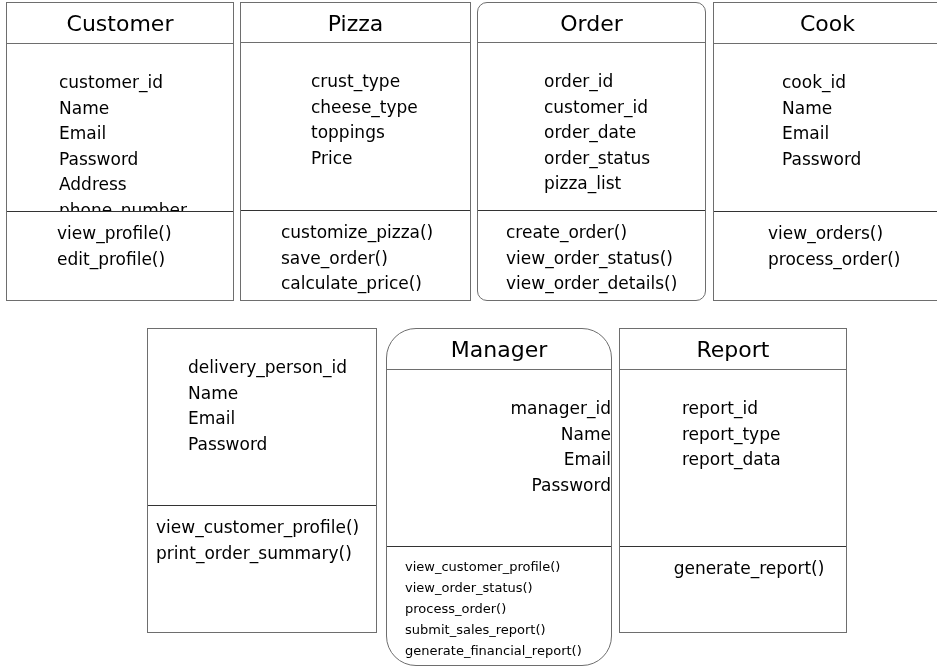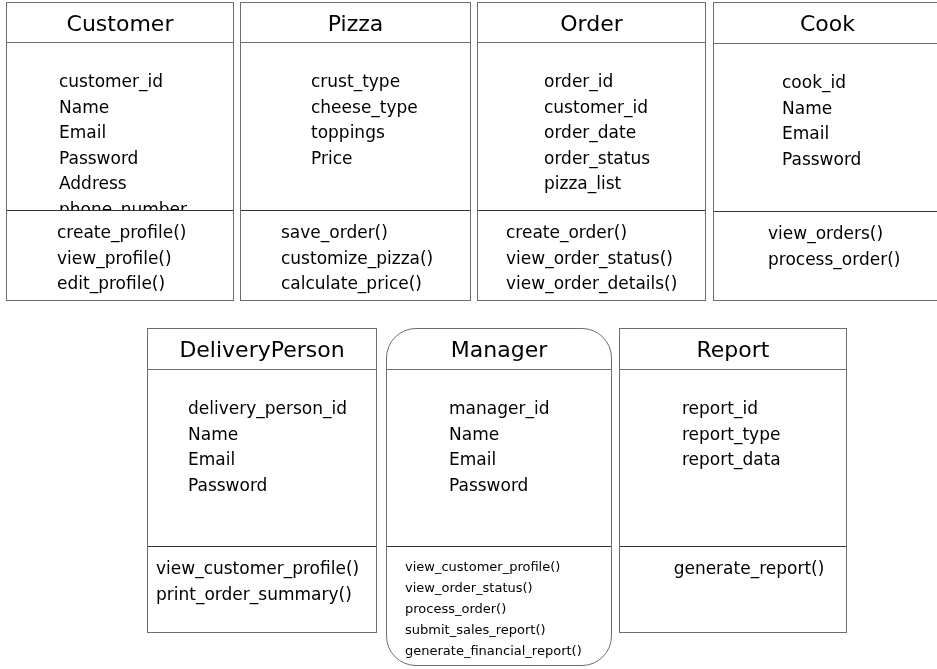--- a/index.html
+++ b/index.html
@@ -100,42 +100,41 @@
     <div class="class-title">Customer</div>
     <div class="class-attributes attr-list" style="height:168px;">
       <div class="member">customer_id</div>
       <div class="member">Name</div>
       <div class="member">Email</div>
       <div class="member">Password</div>
       <div class="member">Address</div>
       <div class="member">phone_number</div>
     </div>
     <div class="class-methods meth-list">
-      <div class="member">create_profile()</div>
       <div class="member">view_profile()</div>
       <div class="member">edit_profile()</div>
     </div>
   </div>
 
   <div class="uml-class c-pizza" style="left:234px; top:2px; width:231px; height:299px;">
     <div class="class-title">Pizza</div>
     <div class="class-attributes attr-list" style="height:168px;">
       <div class="member">crust_type</div>
       <div class="member">cheese_type</div>
       <div class="member">toppings</div>
       <div class="member">Price</div>
     </div>
     <div class="class-methods meth-list">
+      <div class="member">customize_pizza()</div>
       <div class="member">save_order()</div>
-      <div class="member">customize_pizza()</div>
       <div class="member">calculate_price()</div>
     </div>
   </div>
 
-  <div class="uml-class c-order" style="left:471px; top:2px; width:229px; height:299px;">
+  <div class="uml-class c-order" style="left:471px; top:2px; width:229px; height:299px;border-radius:10px;">
     <div class="class-title">Order</div>
     <div class="class-attributes attr-list" style="height:168px;">
       <div class="member">order_id</div>
       <div class="member">customer_id</div>
       <div class="member">order_date</div>
       <div class="member">order_status</div>
       <div class="member">pizza_list</div>
     </div>
     <div class="class-methods meth-list">
       <div class="member">create_order()</div>
@@ -152,36 +151,35 @@
       <div class="member">Email</div>
       <div class="member">Password</div>
     </div>
     <div class="class-methods meth-list">
       <div class="member">view_orders()</div>
       <div class="member">process_order()</div>
     </div>
   </div>
 
   <div class="uml-class c-deliveryperson" style="left:141px; top:328px; width:230px; height:305px;">
-    <div class="class-title">DeliveryPerson</div>
     <div class="class-attributes attr-list" style="height:177px;">
       <div class="member">delivery_person_id</div>
       <div class="member">Name</div>
       <div class="member">Email</div>
       <div class="member">Password</div>
     </div>
     <div class="class-methods meth-list">
       <div class="member">view_customer_profile()</div>
       <div class="member">print_order_summary()</div>
     </div>
   </div>
 
   <div class="uml-class c-manager" style="left:380px; top:328px; width:226px; height:338px;border-radius:30px;">
     <div class="class-title">Manager</div>
-    <div class="class-attributes attr-list" style="height:177px;">
+    <div class="class-attributes attr-list" style="height:177px;text-align:right;">
       <div class="member">manager_id</div>
       <div class="member">Name</div>
       <div class="member">Email</div>
       <div class="member">Password</div>
     </div>
     <div class="class-methods meth-list">
       <div class="member">view_customer_profile()</div>
       <div class="member">view_order_status()</div>
       <div class="member">process_order()</div>
       <div class="member">submit_sales_report()</div>

